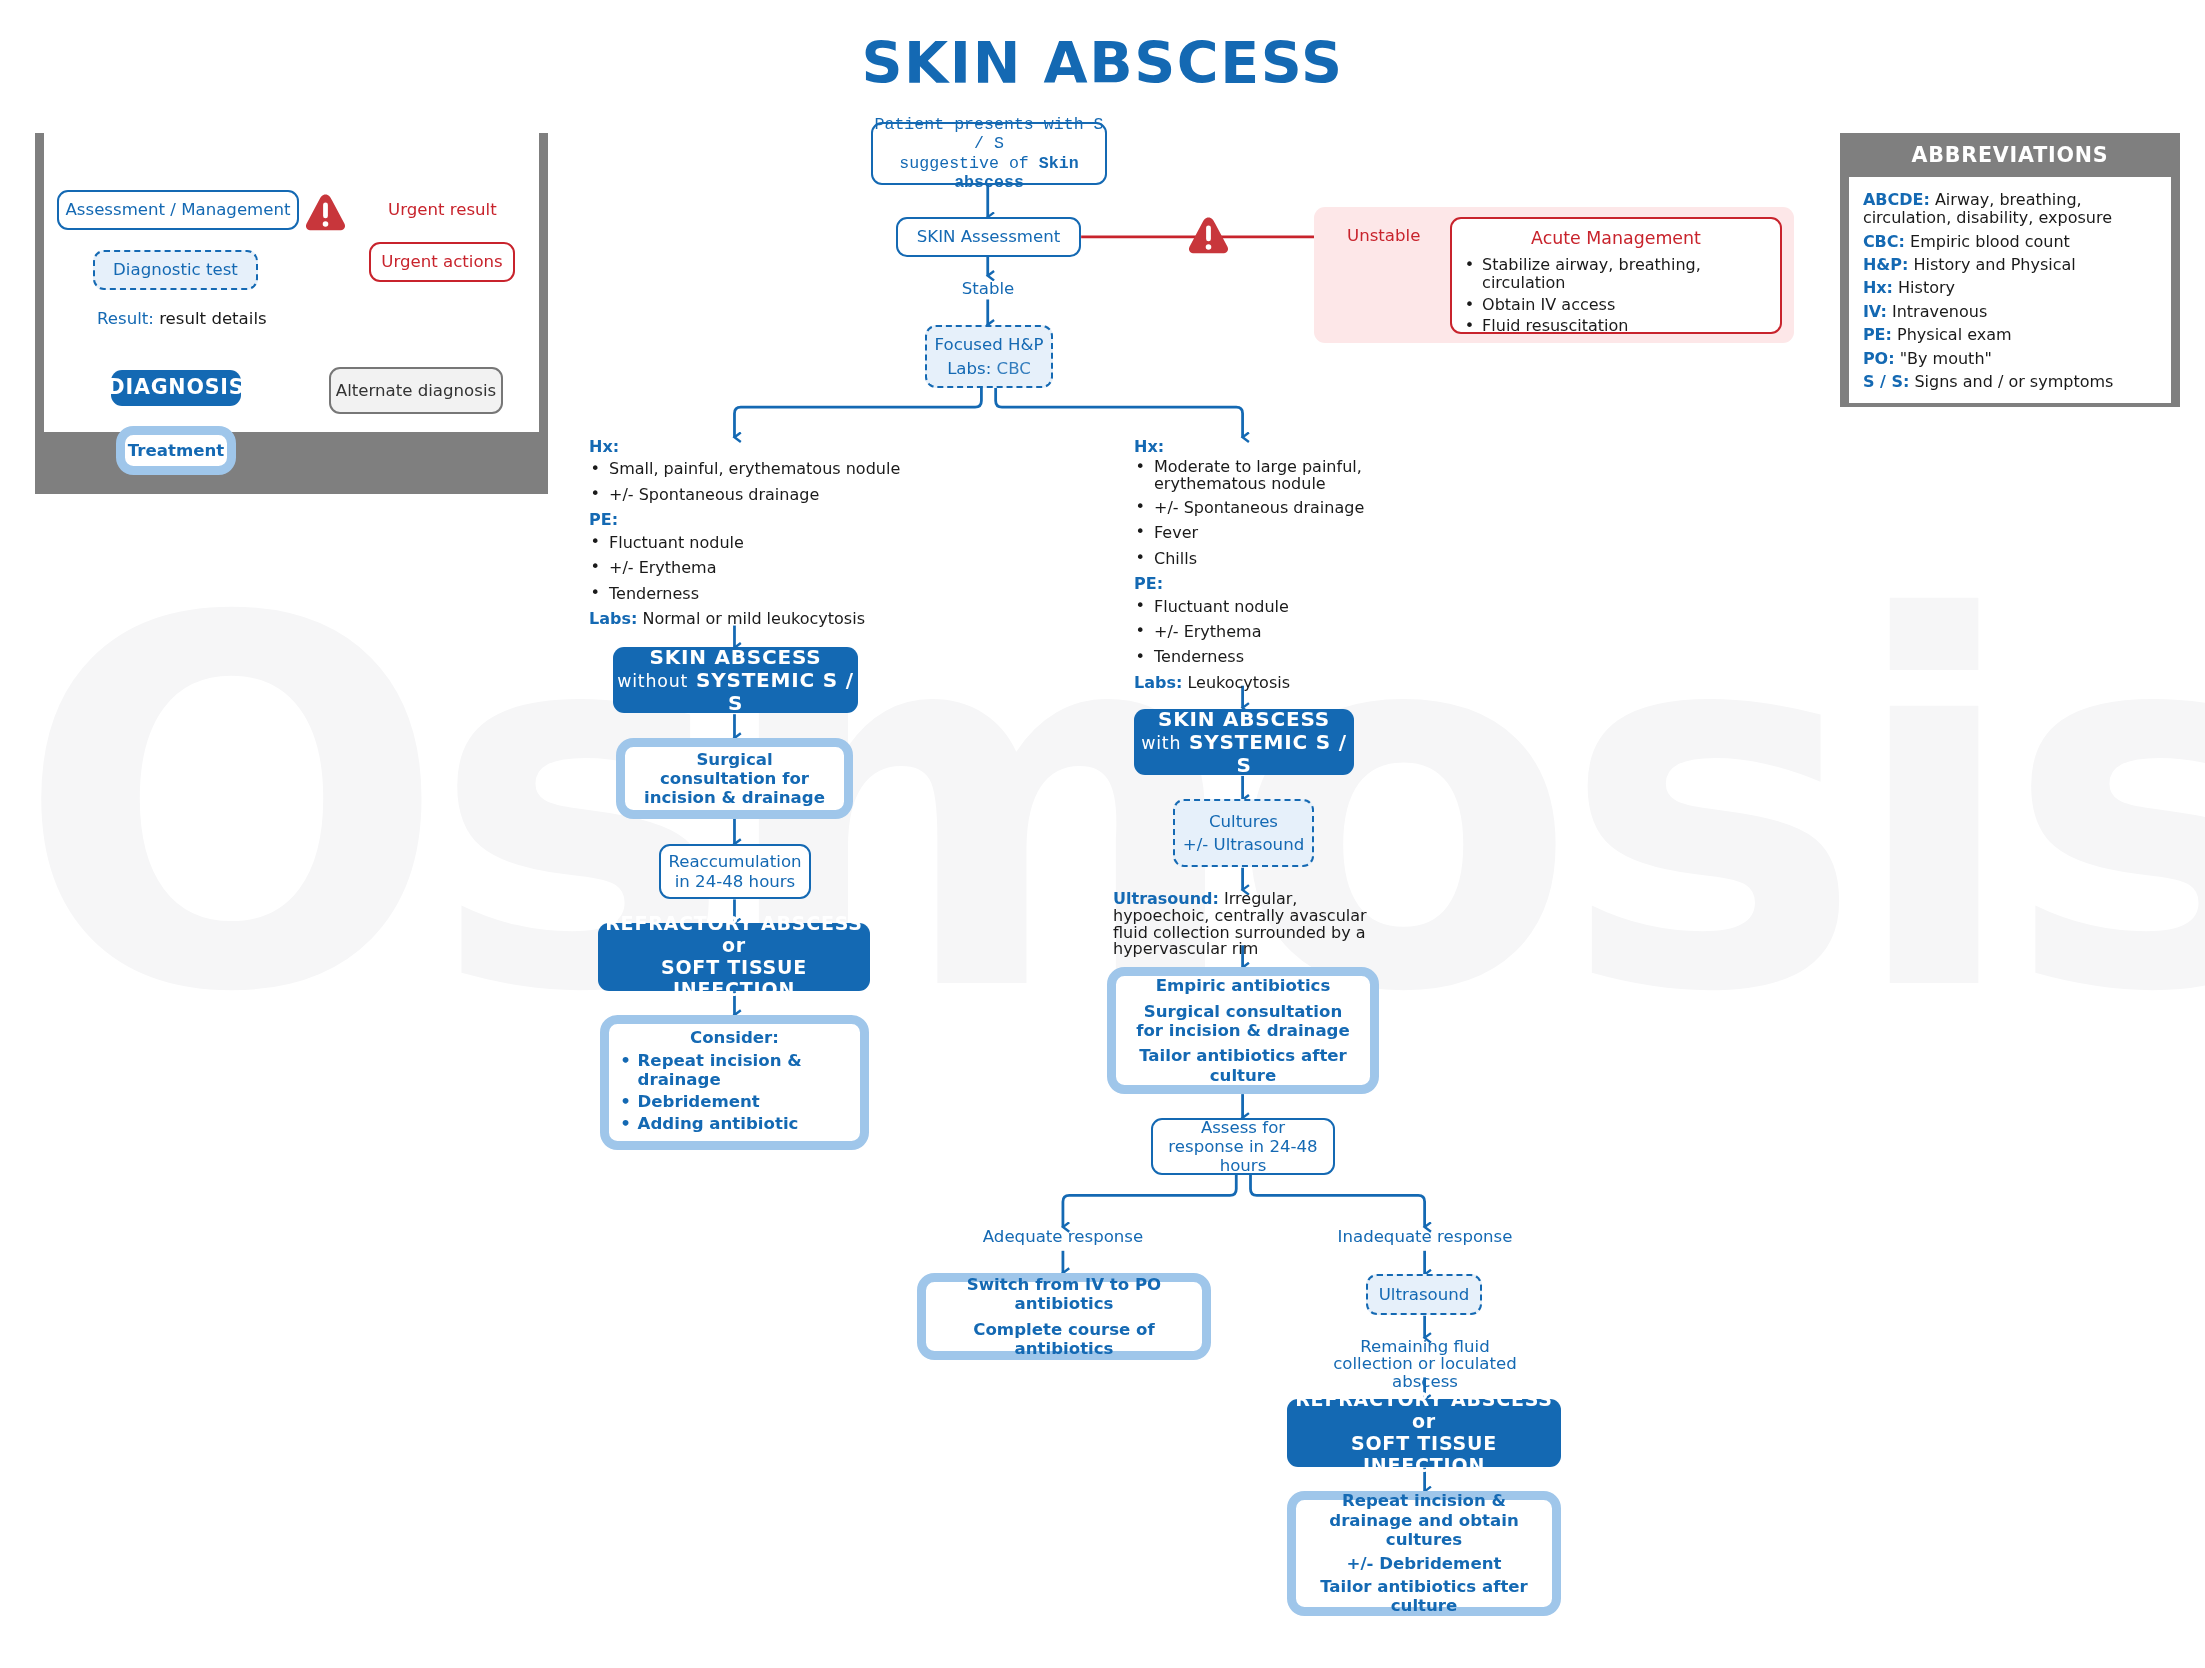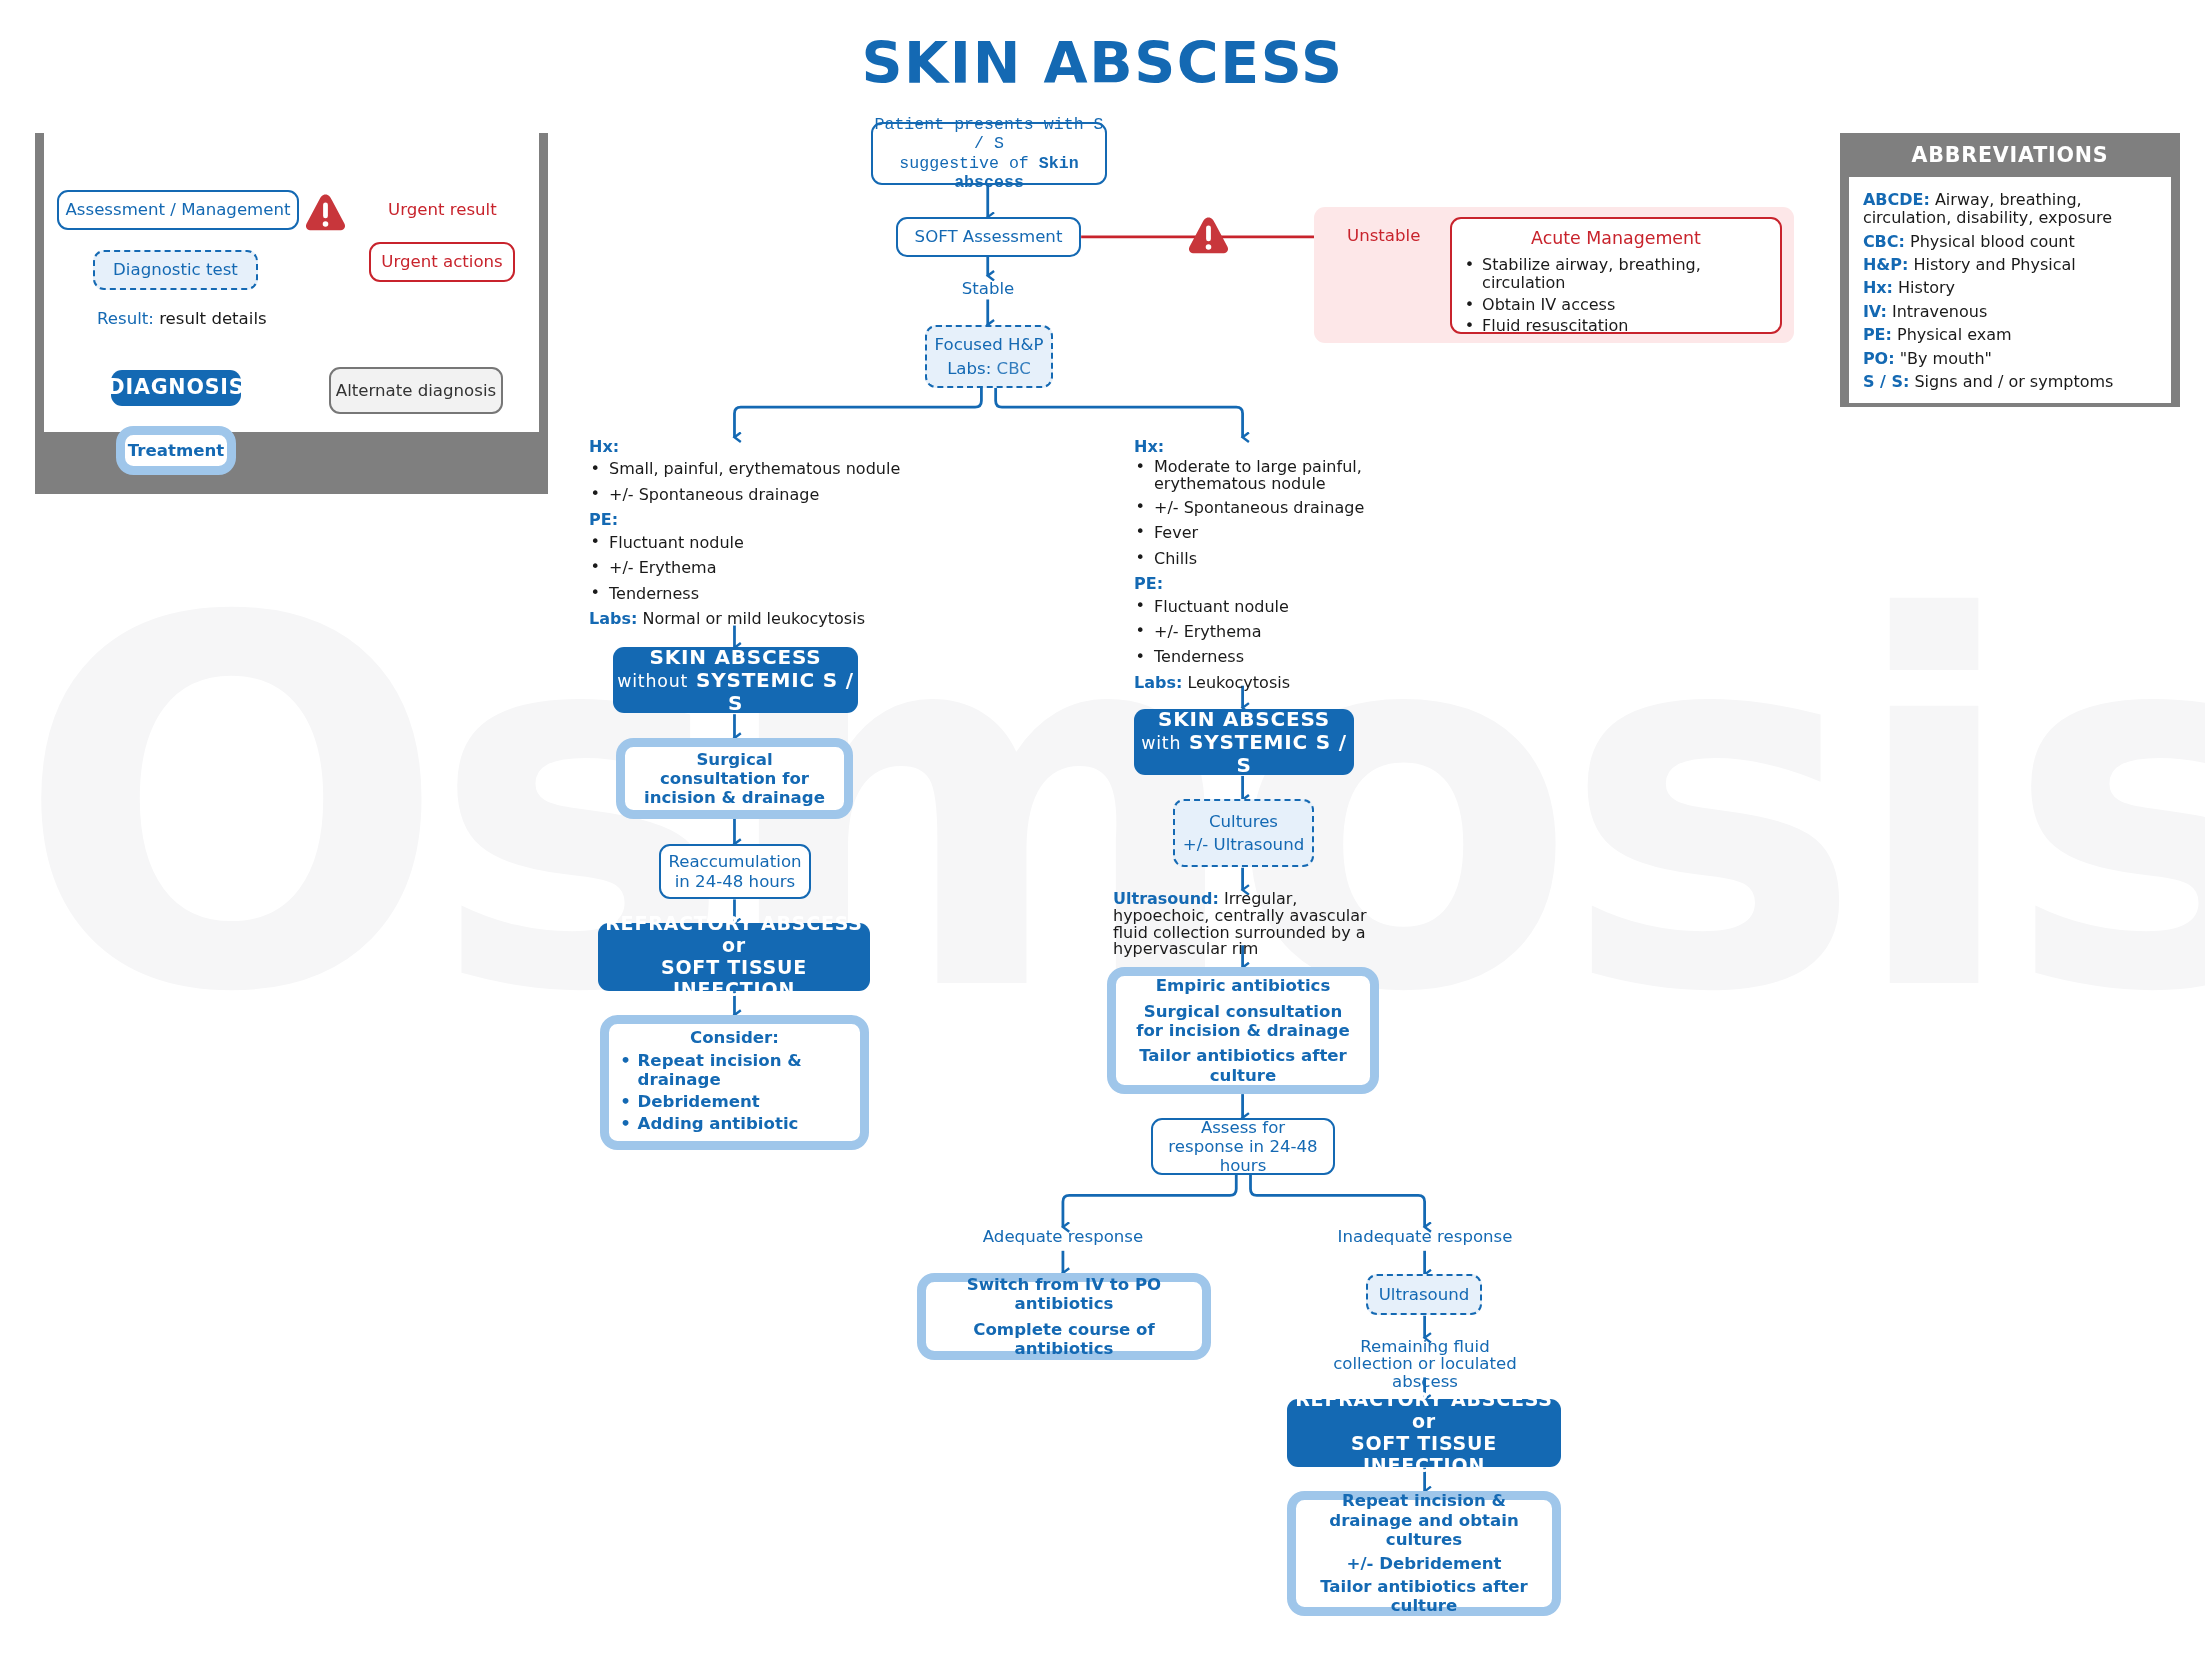--- a/index.html
+++ b/index.html
@@ -108,35 +108,35 @@
 <div class="node n-test" style="left:93px;top:250px;width:165px;height:40px;">Diagnostic test</div>
 <div class="label" style="left:97px;top:309px;"><span>Result:</span> <span style="color:#1a1a1a">result details</span></div>
 <div class="node n-dx" style="left:111px;top:370px;width:130px;height:36px;">DIAGNOSIS</div>
 <div class="node n-alt" style="left:329px;top:367px;width:174px;height:47px;">Alternate diagnosis</div>
 <div class="node n-tx" style="left:116px;top:426px;width:120px;height:49px;">Treatment</div>
 
 <div class="panel" style="left:1840px;top:133px;width:340px;height:274px;">
   <div class="panel-head">ABBREVIATIONS</div>
   <div class="panel-body abbr" style="height:212px;padding:14.2px 12.7px 0 14.2px;">
     <p><b>ABCDE:</b> <span>Airway, breathing, circulation, disability, exposure</span></p>
-    <p><b>CBC:</b> <span>Physical blood count</span></p>
+    <p><b>CBC:</b> <span>Empiric blood count</span></p>
     <p><b>H&amp;P:</b> <span>History and Physical</span></p>
     <p><b>Hx:</b> <span>History</span></p>
     <p><b>IV:</b> <span>Intravenous</span></p>
     <p><b>PE:</b> <span>Physical exam</span></p>
     <p><b>PO:</b> <span>"By mouth"</span></p>
     <p><b>S / S:</b> <span>Signs and / or symptoms</span></p>
   </div>
 </div>
 
 <div class="node n-assess" style="left:871px;top:122px;width:236px;height:63px;font-family:Liberation Mono, monospace;">
   <div>Patient presents with S / S</div>
   <div><span>suggestive of </span><b>Skin abscess</b></div>
 </div>
-<div class="node n-assess" style="left:896px;top:217px;width:185px;height:40px;">SOFT Assessment</div>
+<div class="node n-assess" style="left:896px;top:217px;width:185px;height:40px;">SKIN Assessment</div>
 <svg class="warn" style="left:1187px;top:215px;" viewBox="0 0 54 50">
     <path d="M27,3 C31,3 33,6 35,10 L51,40 C53,45 49,48 45,48 H9 C5,48 1,45 3,40 L19,10 C21,6 23,3 27,3Z" fill="#c8363b"></path>
     <rect x="24" y="13" width="6" height="20" rx="3" fill="#fff"></rect>
     <circle cx="27" cy="40" r="3.5" fill="#fff"></circle>
   </svg>
 <div class="pinkzone" style="left:1314px;top:207px;width:480px;height:136px;"></div>
 <div class="label red" style="left:1347px;top:226px;">Unstable</div>
 <div class="node n-urgent" style="left:1450px;top:217px;width:332px;height:117px;justify-content:flex-start;padding-top:9px;">
   <div style="font-size:17.4px;margin-bottom:4.7px;">Acute Management</div>
   <ul class="blist" style="color:#1a1a1a;font-size:16px;align-self:flex-start;margin-left:9.5px;">

